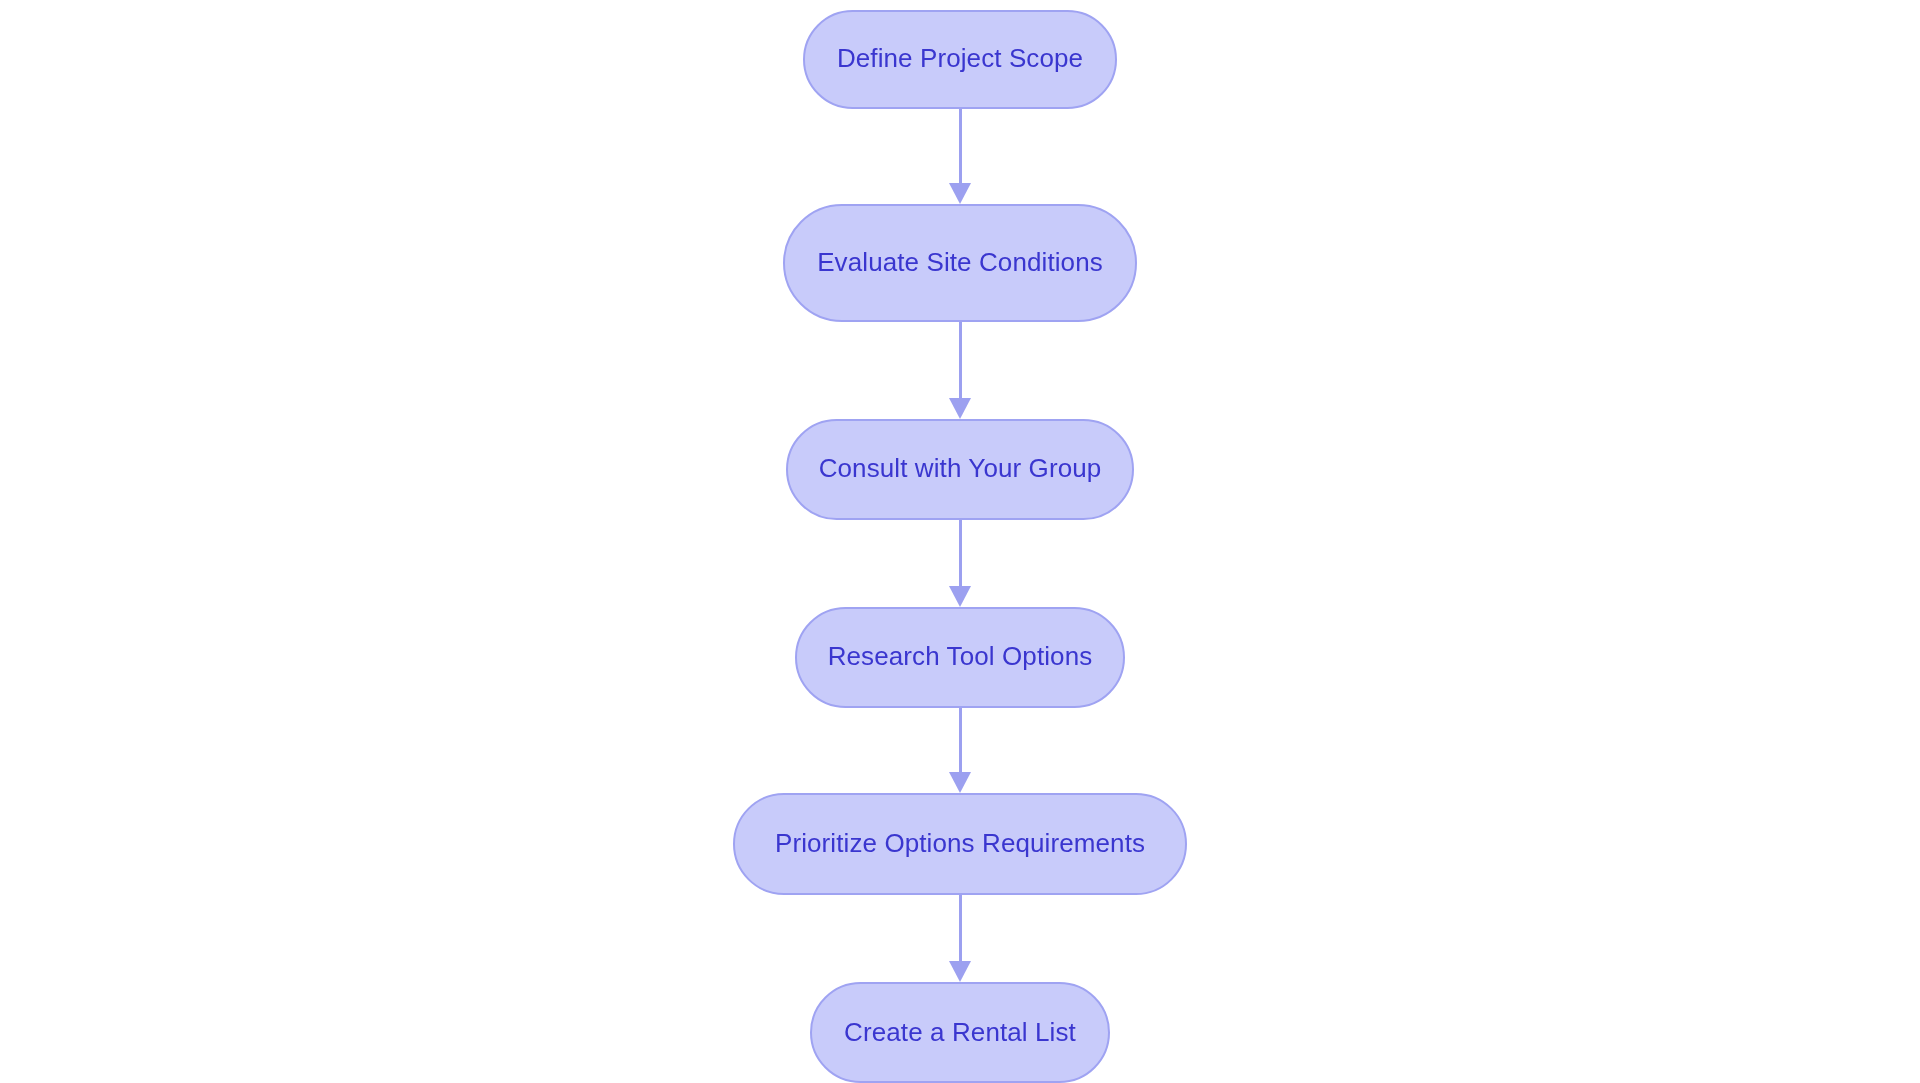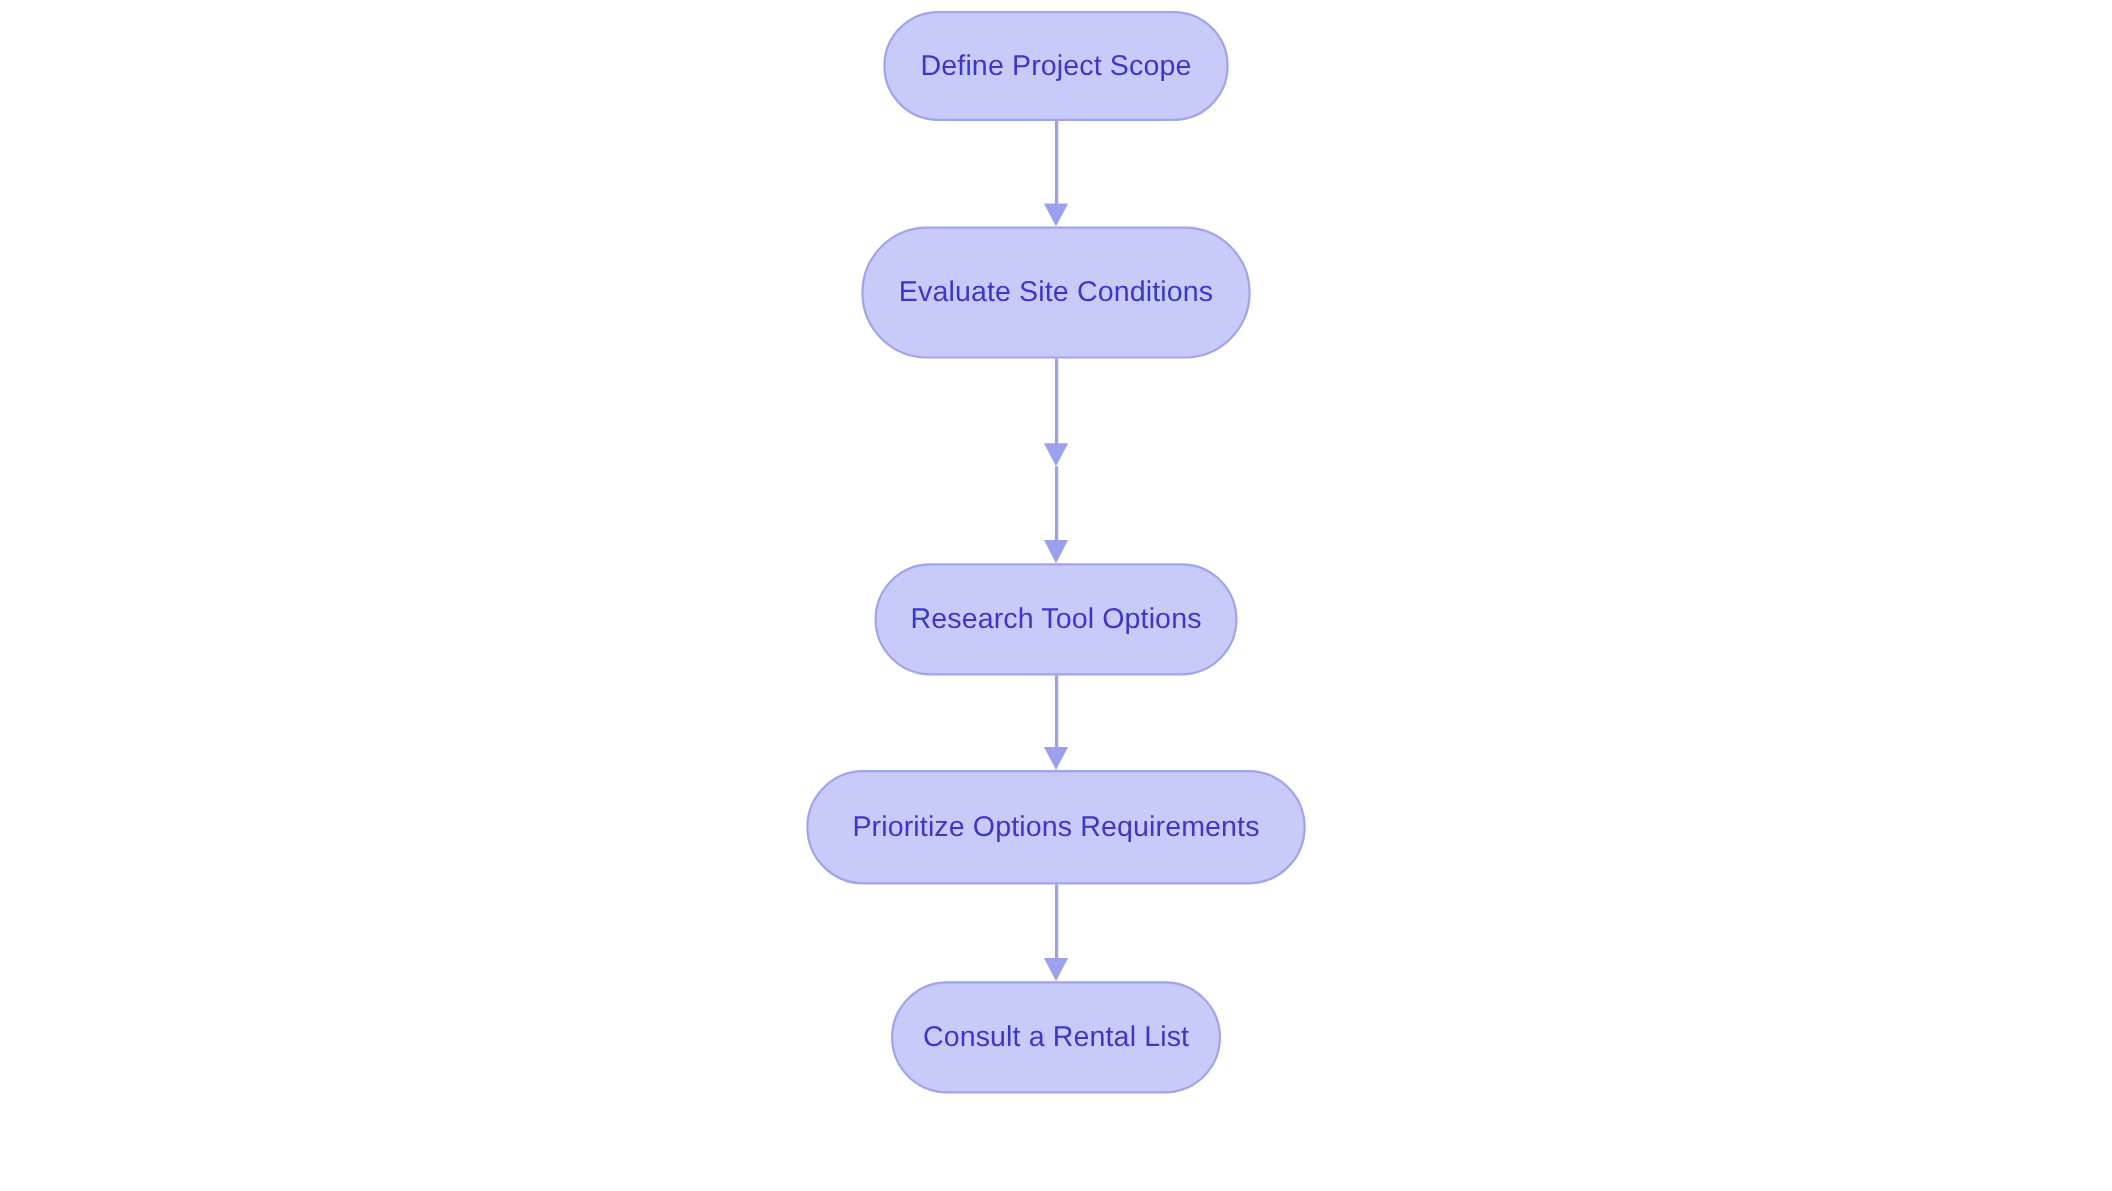--- a/index.html
+++ b/index.html
@@ -116,20 +116,23 @@
 
     <div class="node n2">
       <span class="node-label">Evaluate Site Conditions</span>
     </div>
 
     <div class="connector c2">
       <div class="connector-line"></div>
       <div class="connector-head"></div>
     </div>
 
+    <div class="node n3">
+      <span class="node-label">Consult with Your Group</span>
+    </div>
 
     <div class="connector c3">
       <div class="connector-line"></div>
       <div class="connector-head"></div>
     </div>
 
     <div class="node n4">
       <span class="node-label">Research Tool Options</span>
     </div>
 
@@ -141,17 +144,17 @@
     <div class="node n5">
       <span class="node-label">Prioritize Options Requirements</span>
     </div>
 
     <div class="connector c5">
       <div class="connector-line"></div>
       <div class="connector-head"></div>
     </div>
 
     <div class="node n6">
-      <span class="node-label">Consult a Rental List</span>
+      <span class="node-label">Create a Rental List</span>
     </div>
 
   </div>
 </div>
 
 </body></html>

